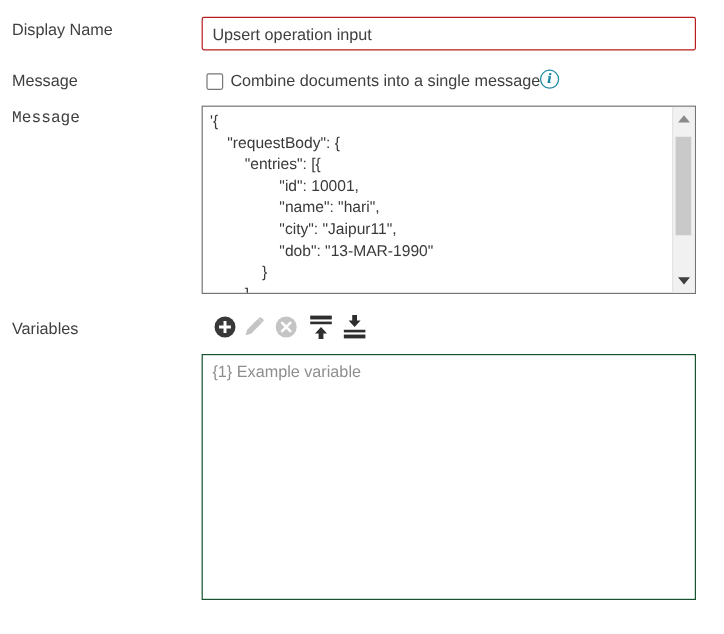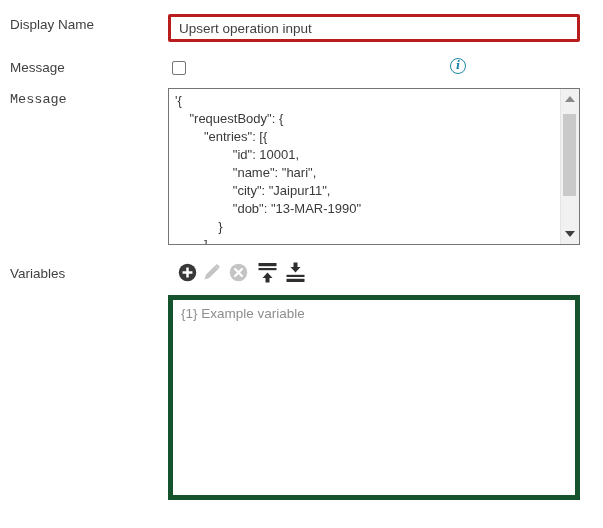--- a/index.html
+++ b/index.html
@@ -3,21 +3,21 @@
 <meta charset="utf-8">
 <title>Form</title>
 <style>
   html,body{margin:0;padding:0;background:#fff;}
   .page{position:relative;width:603px;height:528px;background:#ffffff;
         font-family:"Liberation Sans",sans-serif;color:#3f3f3f;overflow:hidden;}
   .lbl{position:absolute;left:10px;font-size:13.5px;color:#3f3f3f;white-space:nowrap;}
 
   
   .dn-input{position:absolute;left:168px;top:14px;width:412px;height:28px;
-    box-sizing:border-box;border:3px solid #b91c1c;border-radius:2px;
+    box-sizing:border-box;border:1px solid #b91c1c;border-radius:2px;
     padding:0 8px;font-family:"Liberation Sans",sans-serif;font-size:13.5px;color:#3f3f3f;outline:none;background:#fff;}
 
   
   .chk{position:absolute;left:172px;top:61px;width:14px;height:14px;margin:0;
     -webkit-appearance:none;appearance:none;border:1px solid #767676;border-radius:2px;background:#fff;cursor:pointer;}
   .chk-label{position:absolute;left:192px;top:60px;font-size:13.5px;color:#3f3f3f;white-space:nowrap;}
   .info{position:absolute;left:450px;top:58px;width:16px;height:16px;box-sizing:border-box;
     border:1.5px solid #1a87a2;border-radius:50%;color:#1a87a2;
     font-family:"DejaVu Serif",serif;font-style:italic;font-weight:bold;font-size:11px;
     line-height:13px;text-align:center;cursor:pointer;}
@@ -41,33 +41,34 @@
   
   .vtoolbar{position:absolute;left:178px;top:262px;height:21px;display:flex;align-items:center;}
   .tbtn{display:inline-block;height:21px;border:none;background:none;padding:0;cursor:pointer;line-height:0;}
   .tbtn.disabled{cursor:default;}
   .tb-add{width:19px;margin-right:6px;}
   .tb-edit{width:17px;margin-right:9px;}
   .tb-del{width:19px;margin-right:10px;}
   .tb-top{width:19px;margin-right:9px;}
   .tb-bottom{width:19px;}
   .var-box{position:absolute;left:168px;top:295px;width:412px;height:205px;
-    box-sizing:border-box;border:5px solid #14532d;background:#fff;}
+    box-sizing:border-box;border:1px solid #14532d;background:#fff;}
   .var-item{padding:6px 8px;font-size:13.5px;color:#8e8e8e;cursor:default;white-space:nowrap;}
 </style>
 </head>
 <body>
 
 <div class="page">
 
   <span class="lbl" style="top:17px;">Display Name</span>
   <input class="dn-input" type="text" value="Upsert operation input" style="">
 
   <span class="lbl" style="top:60px;">Message</span>
   <input type="checkbox" class="chk" style="">
+  <span class="chk-label">Combine documents into a single message</span>
   <span class="info">i</span>
 
   <span class="lbl" style="top:92px;font-family:Liberation Mono, monospace;">Message</span>
   <div class="msg-box">
     <div class="msg-text">'{
     "requestBody": {
         "entries": [{
                 "id": 10001,
                 "name": "hari",
                 "city": "Jaipur11",

